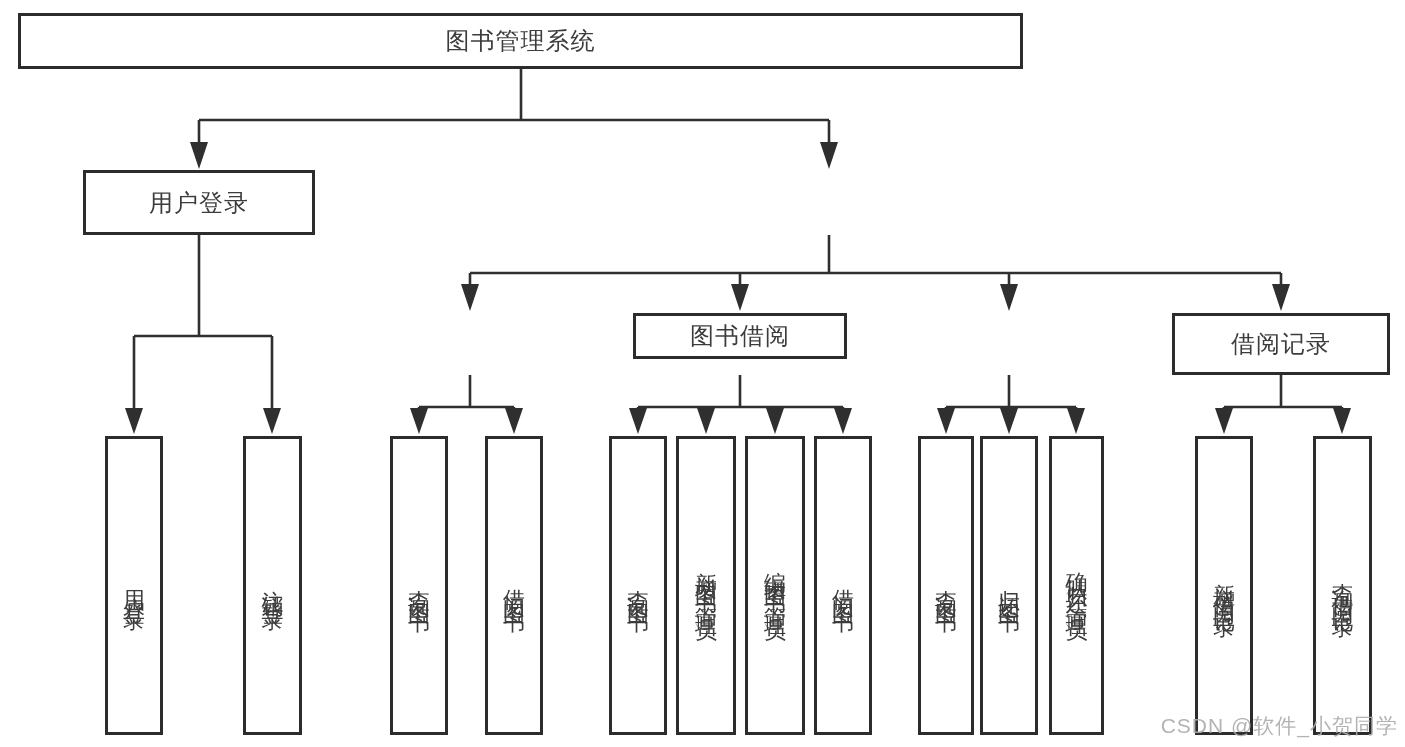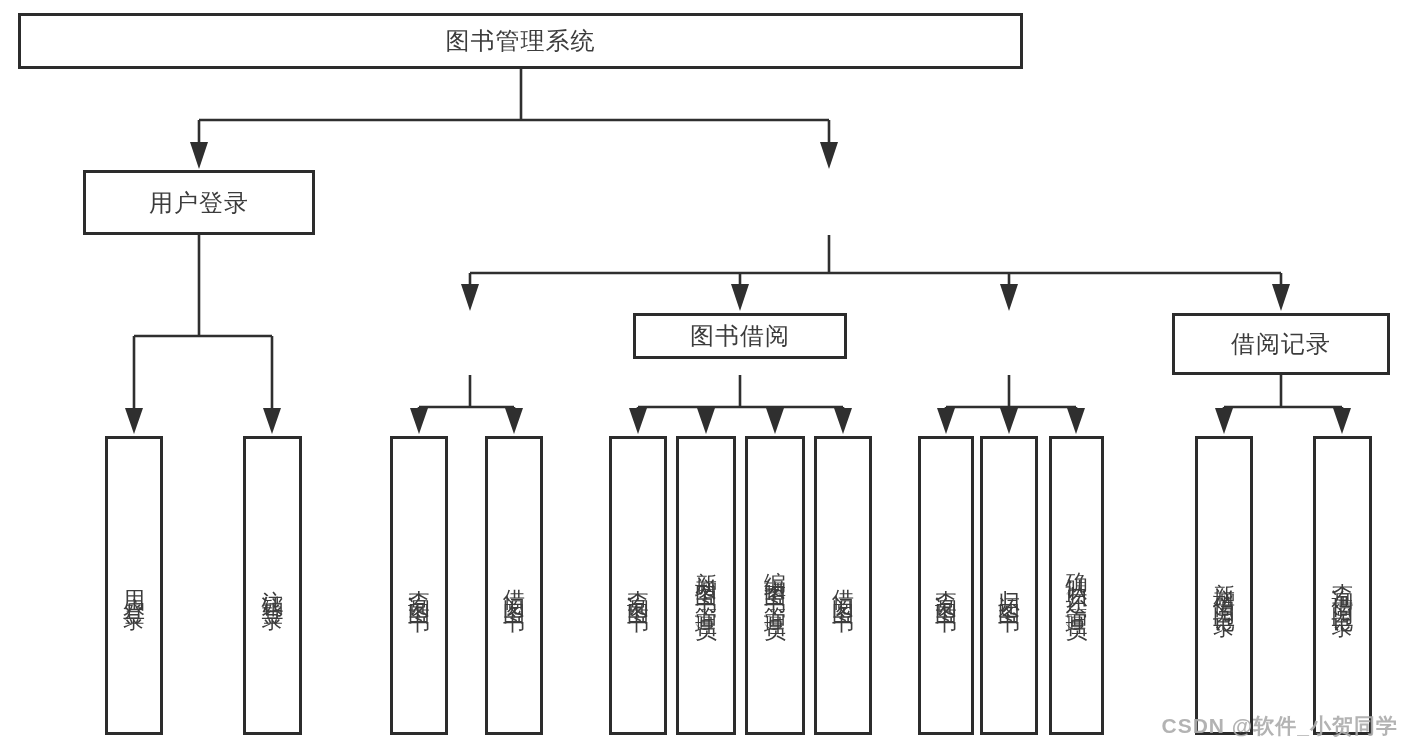--- a/index.html
+++ b/index.html
@@ -48,21 +48,20 @@
   }
   .watermark {
     position: absolute;
     right: 7px;
     bottom: 7px;
     font-size: 21px;
     color: rgba(172, 172, 172, 0.92);
     letter-spacing: 1px;
     z-index: 5;
     white-space: nowrap;
-    font-weight: bold;
   }
 </style>
 </head>
 <body>
 
 <div class="canvas">
 
   <svg class="wires" viewBox="0 0 1405 747">
     <g fill="none" stroke="#2f2f2f" stroke-width="2.6">
       <path d="M521 69 V120 M199 120 H829 M199 120 V143 M829 120 V143"></path>

